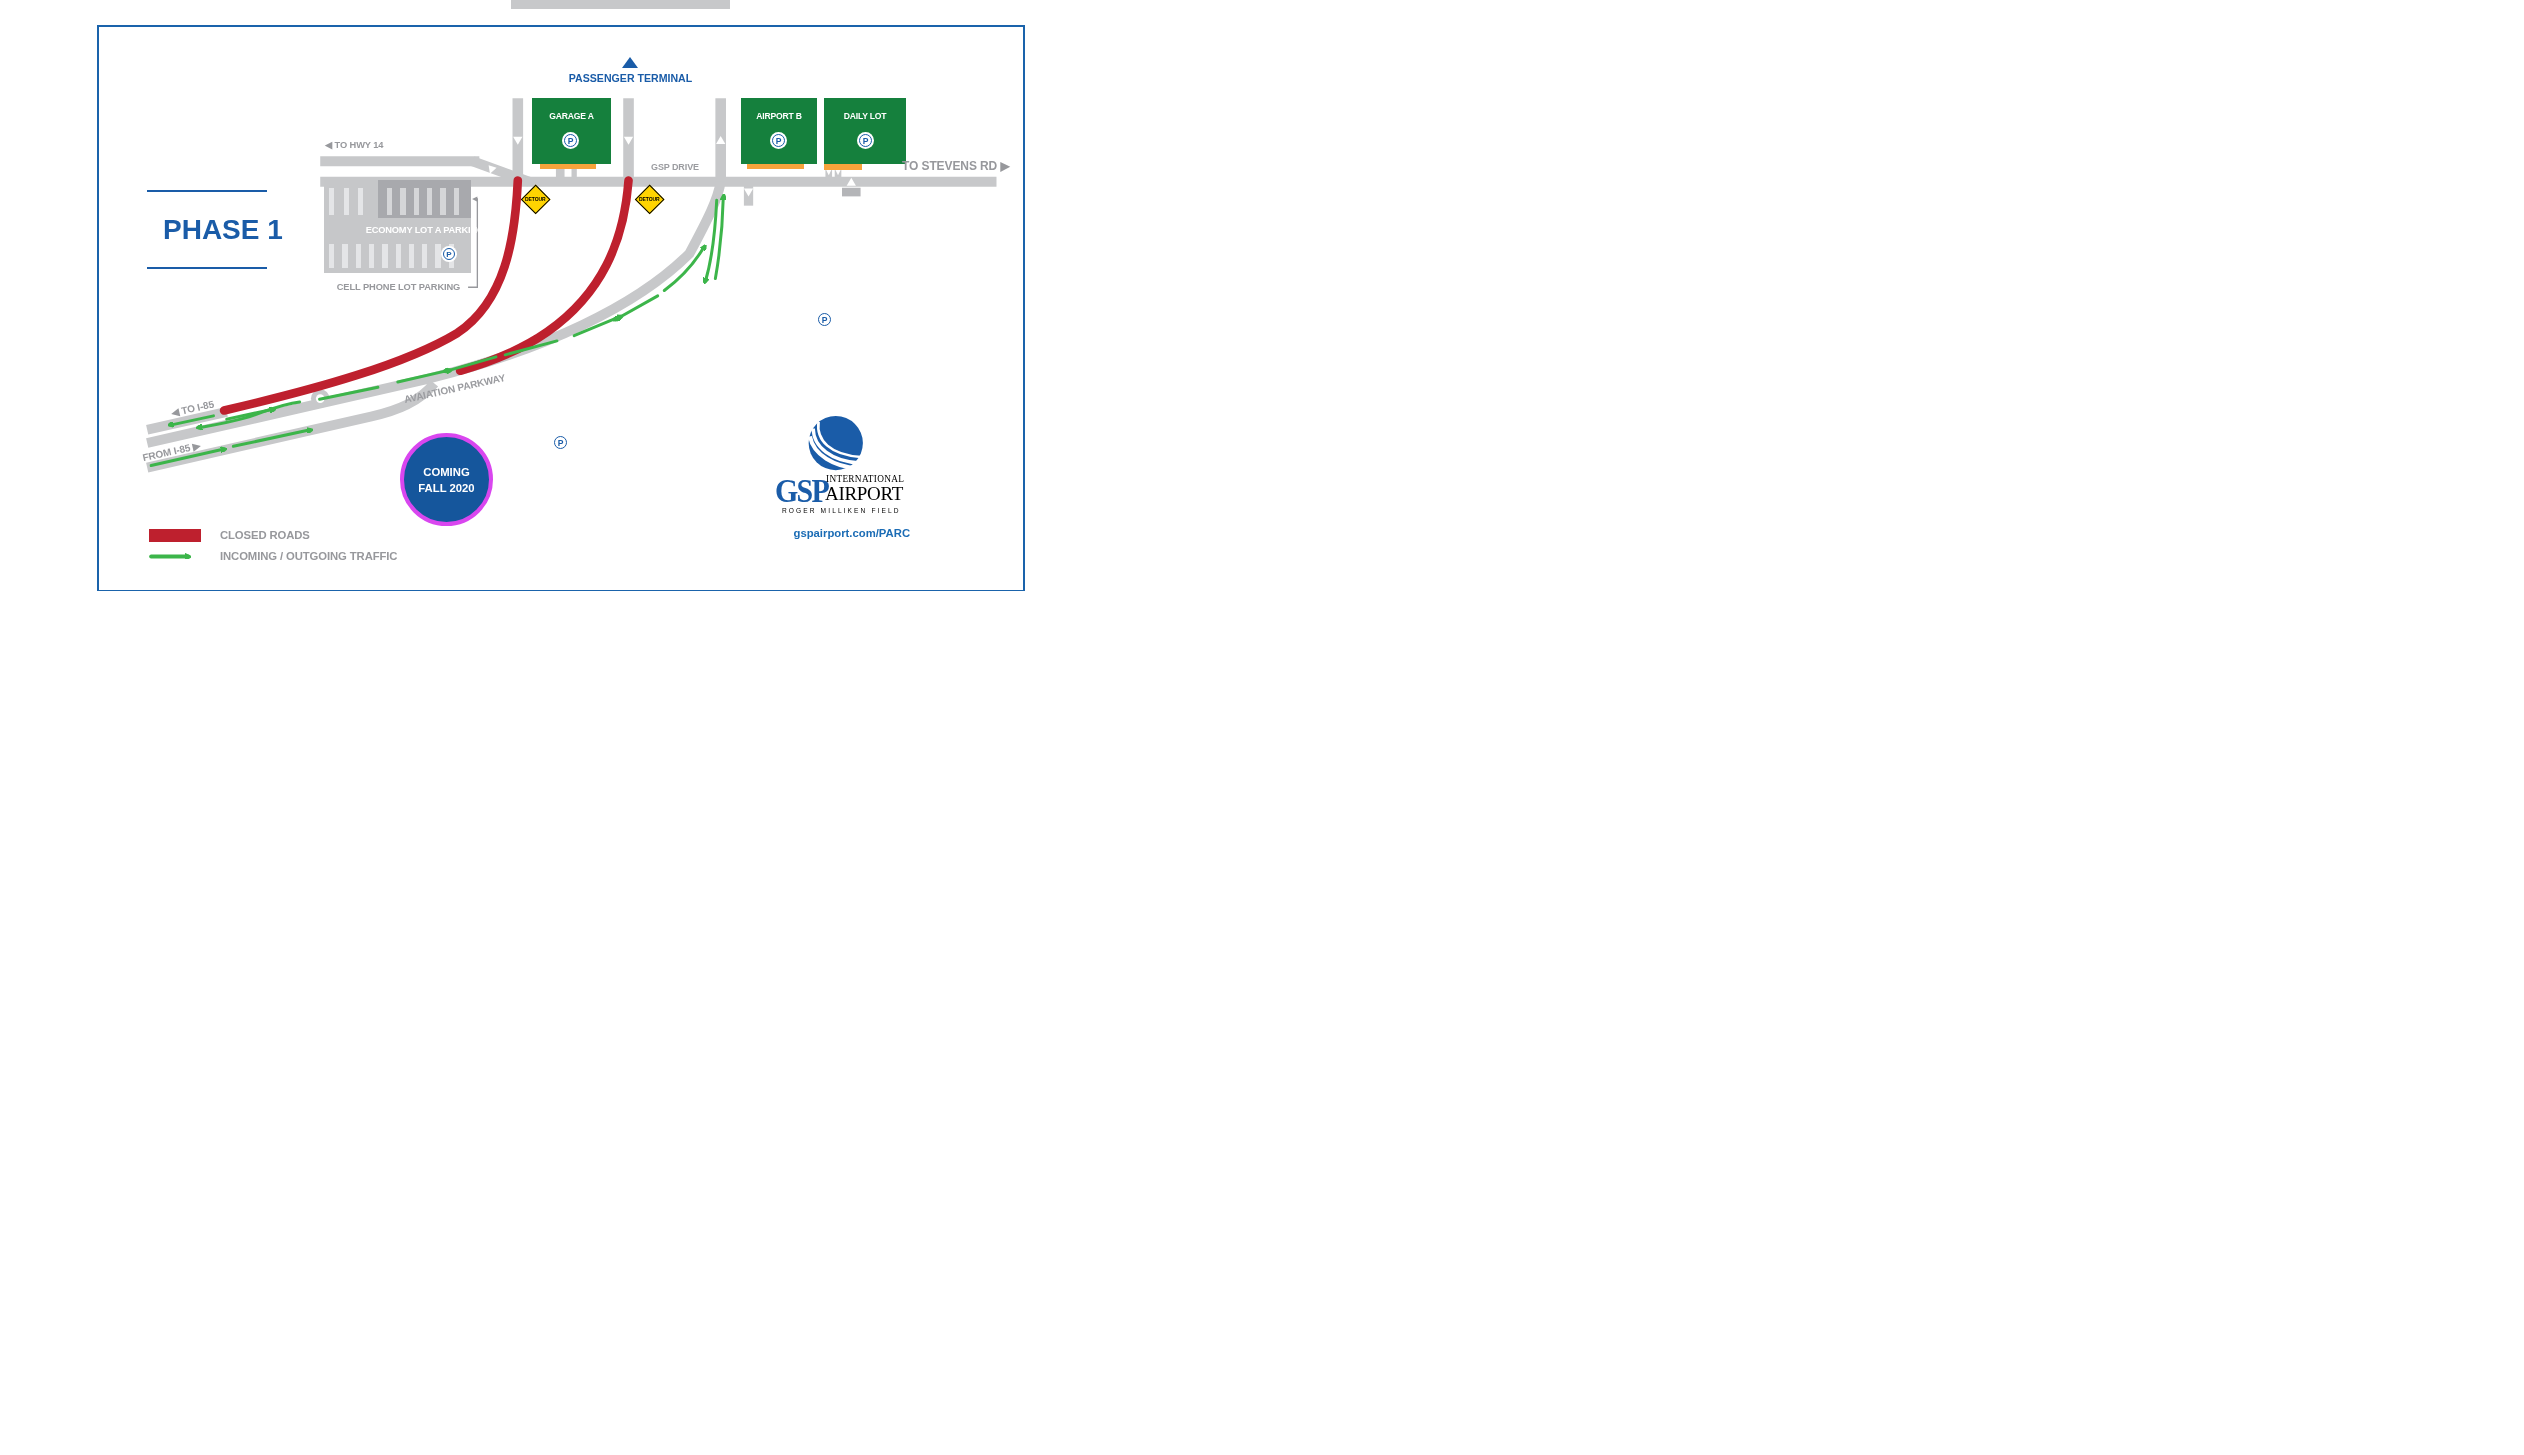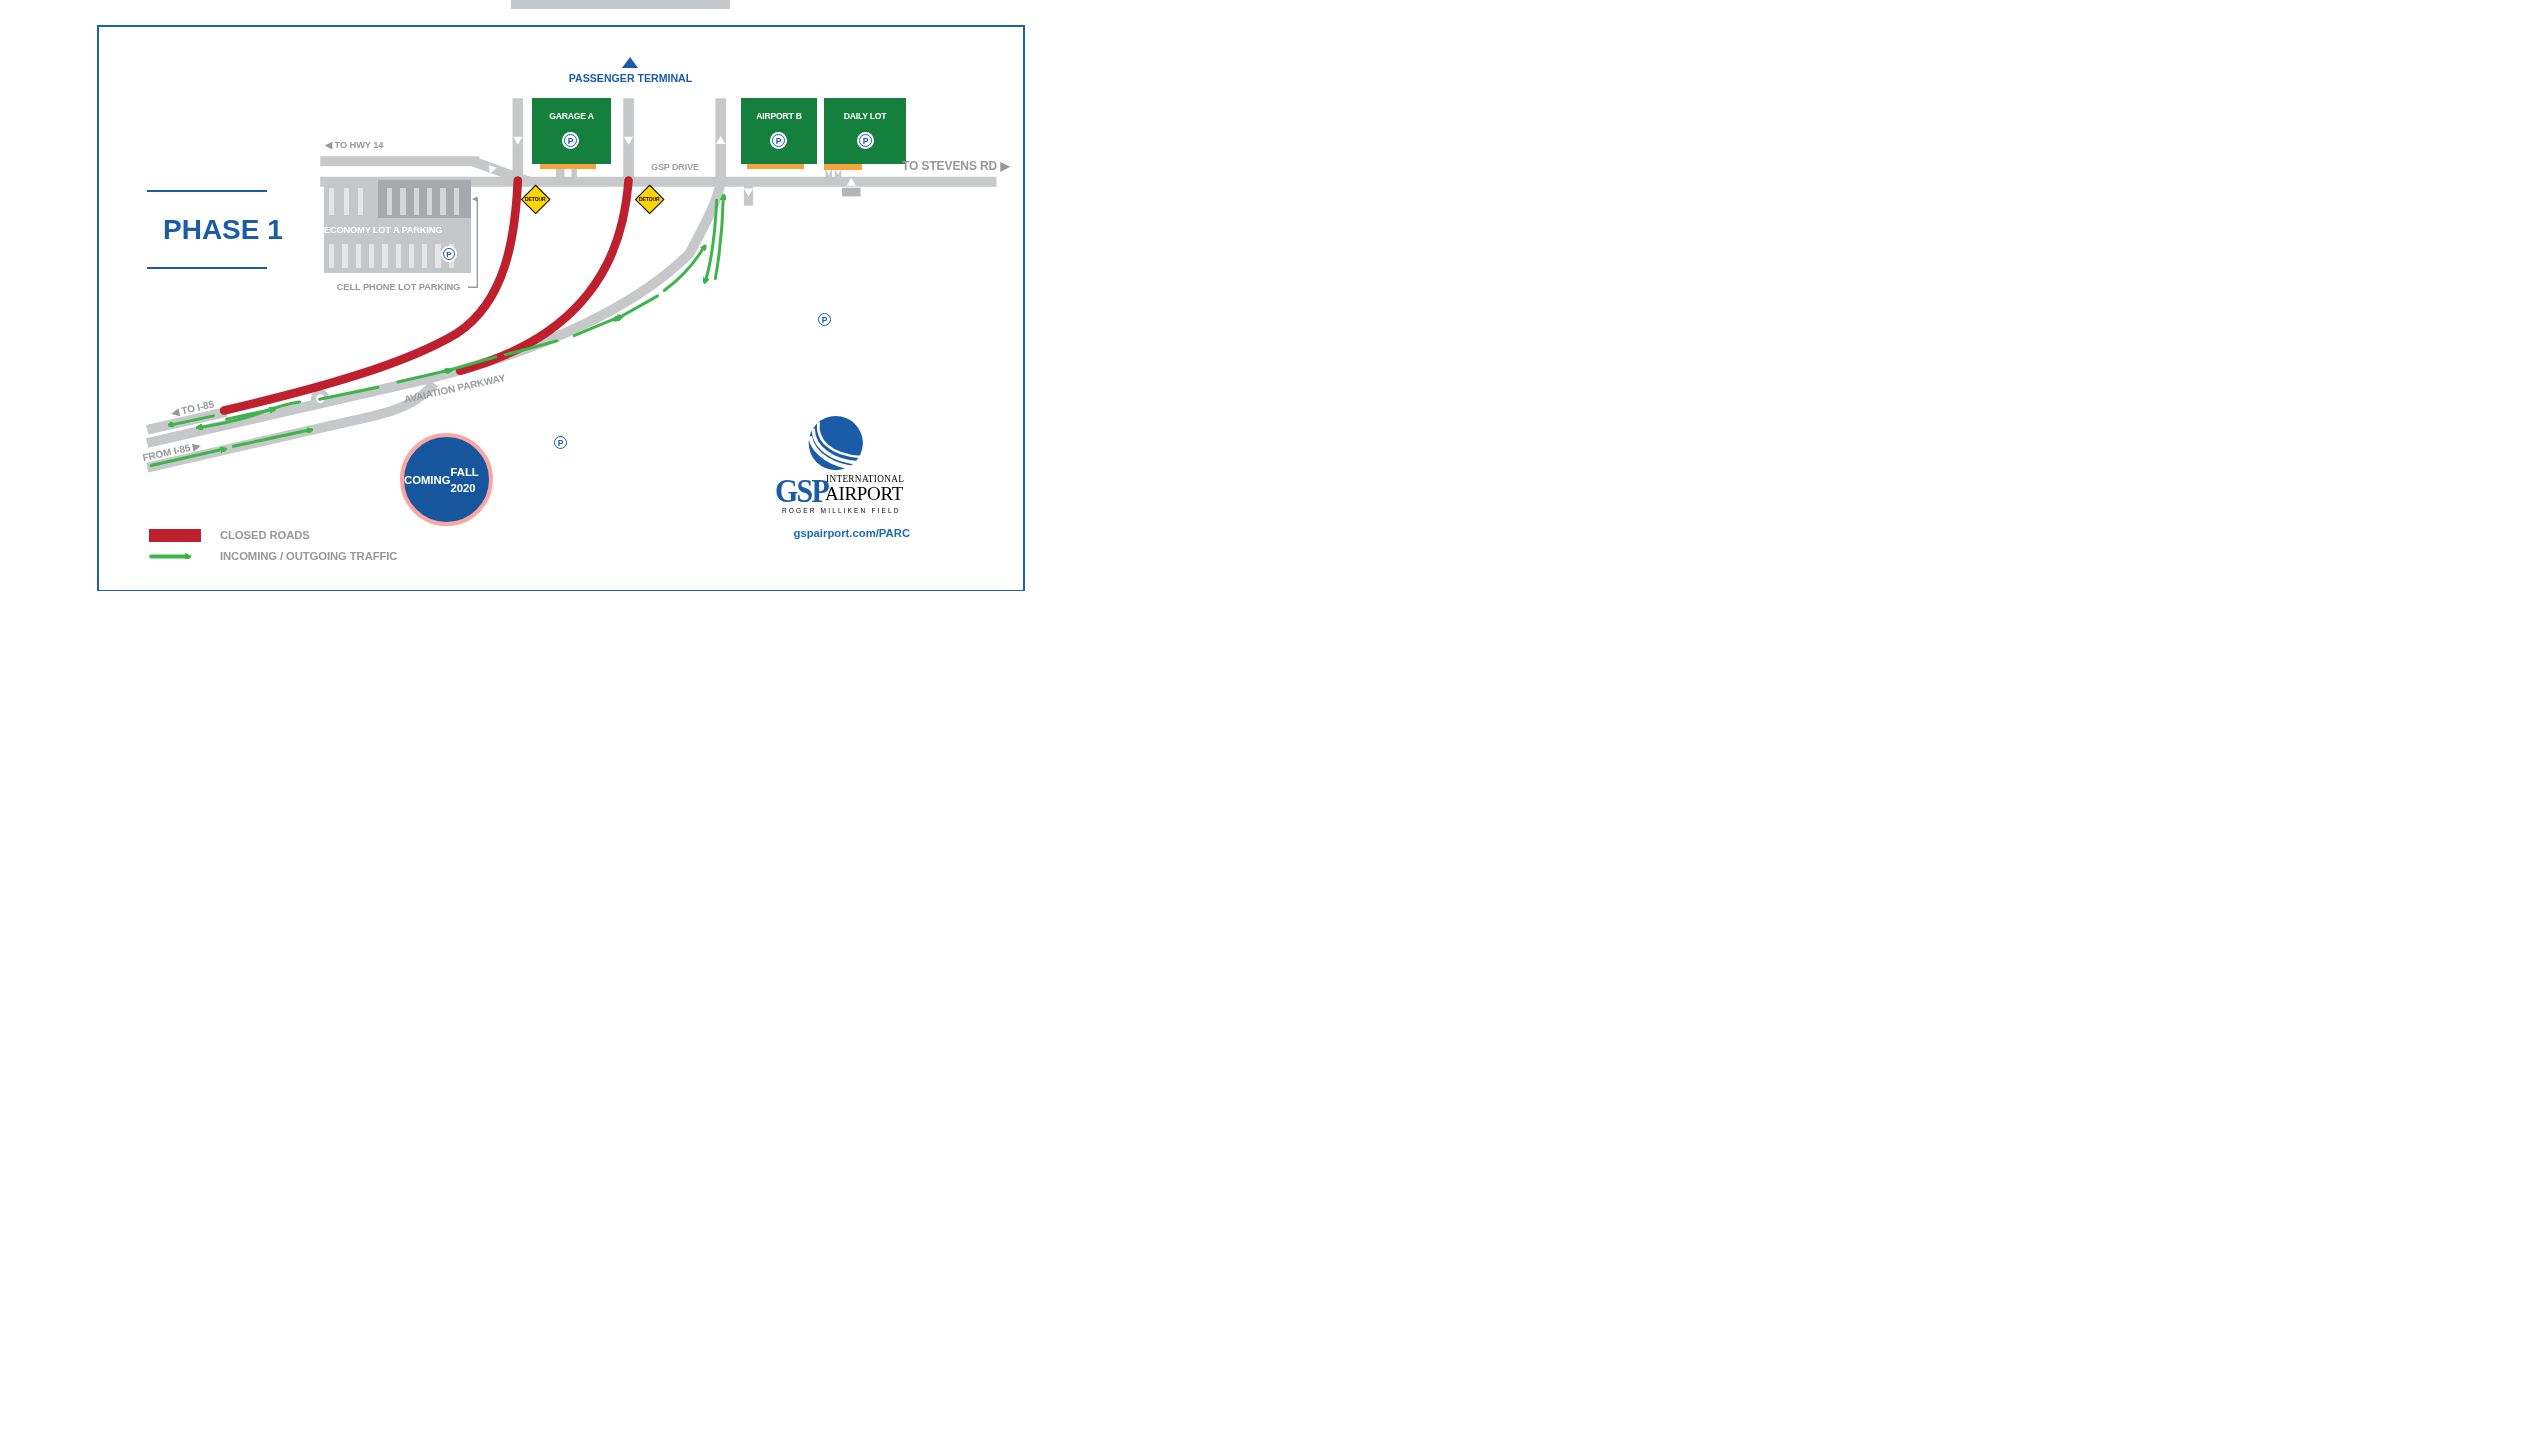--- a/index.html
+++ b/index.html
@@ -1,19 +1,19 @@
 <!DOCTYPE html>
 <html style="font-size:10.6px"><head>
 <meta charset="utf-8">
 <style>
   html,body { margin:0; padding:0; background:#ffffff; }
   body { font-family: "Liberation Sans", sans-serif; }
   #canvas { position:relative; width:1025px; height:591px; background:#fff; overflow:hidden; }
   .abs { position:absolute; }
-  .lotlabel { color:#fff; font-weight:bold; letter-spacing:-0.2px; text-align:left; white-space:nowrap; }
+  .lotlabel { color:#fff; font-weight:bold; letter-spacing:-0.2px; text-align:right; white-space:nowrap;padding-left:13px; }
   .graylabel { color:#97989c; font-weight:bold; white-space:nowrap; letter-spacing:-0.1px; }
   .stripes { position:absolute; }
   .picon { position:absolute; background:#fff; border-radius:50%; }
   .picon .ring { position:absolute; inset:2px; border:1.3px solid #1a5ca8; border-radius:50%;
                  color:#1a5ca8; font-weight:bold; display:flex; align-items:center; justify-content:center; }
   .garage { position:absolute; background:#15803d; }
   .garage .glabel { position:absolute; left:0; right:0; top:13.3px; text-align:center;
                     color:#fff; font-weight:bold; font-size:8.6px; letter-spacing:-0.2px; }
   .dwrap { position:absolute; width:30.5px; height:30.5px; }
   .dsq { position:absolute; inset:4.6px; background:#ffd401; border:1.3px solid #000; transform:rotate(45deg); }
@@ -160,22 +160,22 @@
   </div>
 
   <div class="picon" style="left:816px; top:311px; width:17px; height:17px;">
     <div class="ring" style="font-size:8.6px;">P</div>
   </div>
 
   <div class="picon" style="left:552px; top:434px; width:17px; height:17px;">
     <div class="ring" style="font-size:8.6px;">P</div>
   </div>
 
-  <div class="abs" style="left:400px; top:433px; width:85px; height:85px; background:#15569c; border:4px solid #fca5a5; border-radius:50%;
-              display:flex; flex-direction:row; align-items:center; justify-content:center; color:#fff; font-weight:bold; font-size:11.3px; line-height:16px; text-align:left;">
+  <div class="abs" style="left:400px; top:433px; width:85px; height:85px; background:#15569c; border:4px solid #d946ef; border-radius:50%;
+              display:flex; flex-direction:column; align-items:center; justify-content:center; color:#fff; font-weight:bold; font-size:11.3px; line-height:16px; text-align:left;">
     <span>COMING</span>
     <span>FALL 2020</span>
   </div>
 
   <div class="abs" style="left:149px; top:529px; width:52px; height:13.3px; background:#be202e;"></div>
   <div class="abs graylabel" style="left:220px; top:529px; font-size:11.3px;">CLOSED ROADS</div>
   <div class="abs graylabel" style="left:220px; top:550px; font-size:11.3px;">INCOMING / OUTGOING TRAFFIC</div>
 
   <div class="abs" style="left:763px; top:411px; width:172px; height:133px;">
     <svg width="172" height="80" viewBox="0 0 260 120" style="left:0; top:0;">

